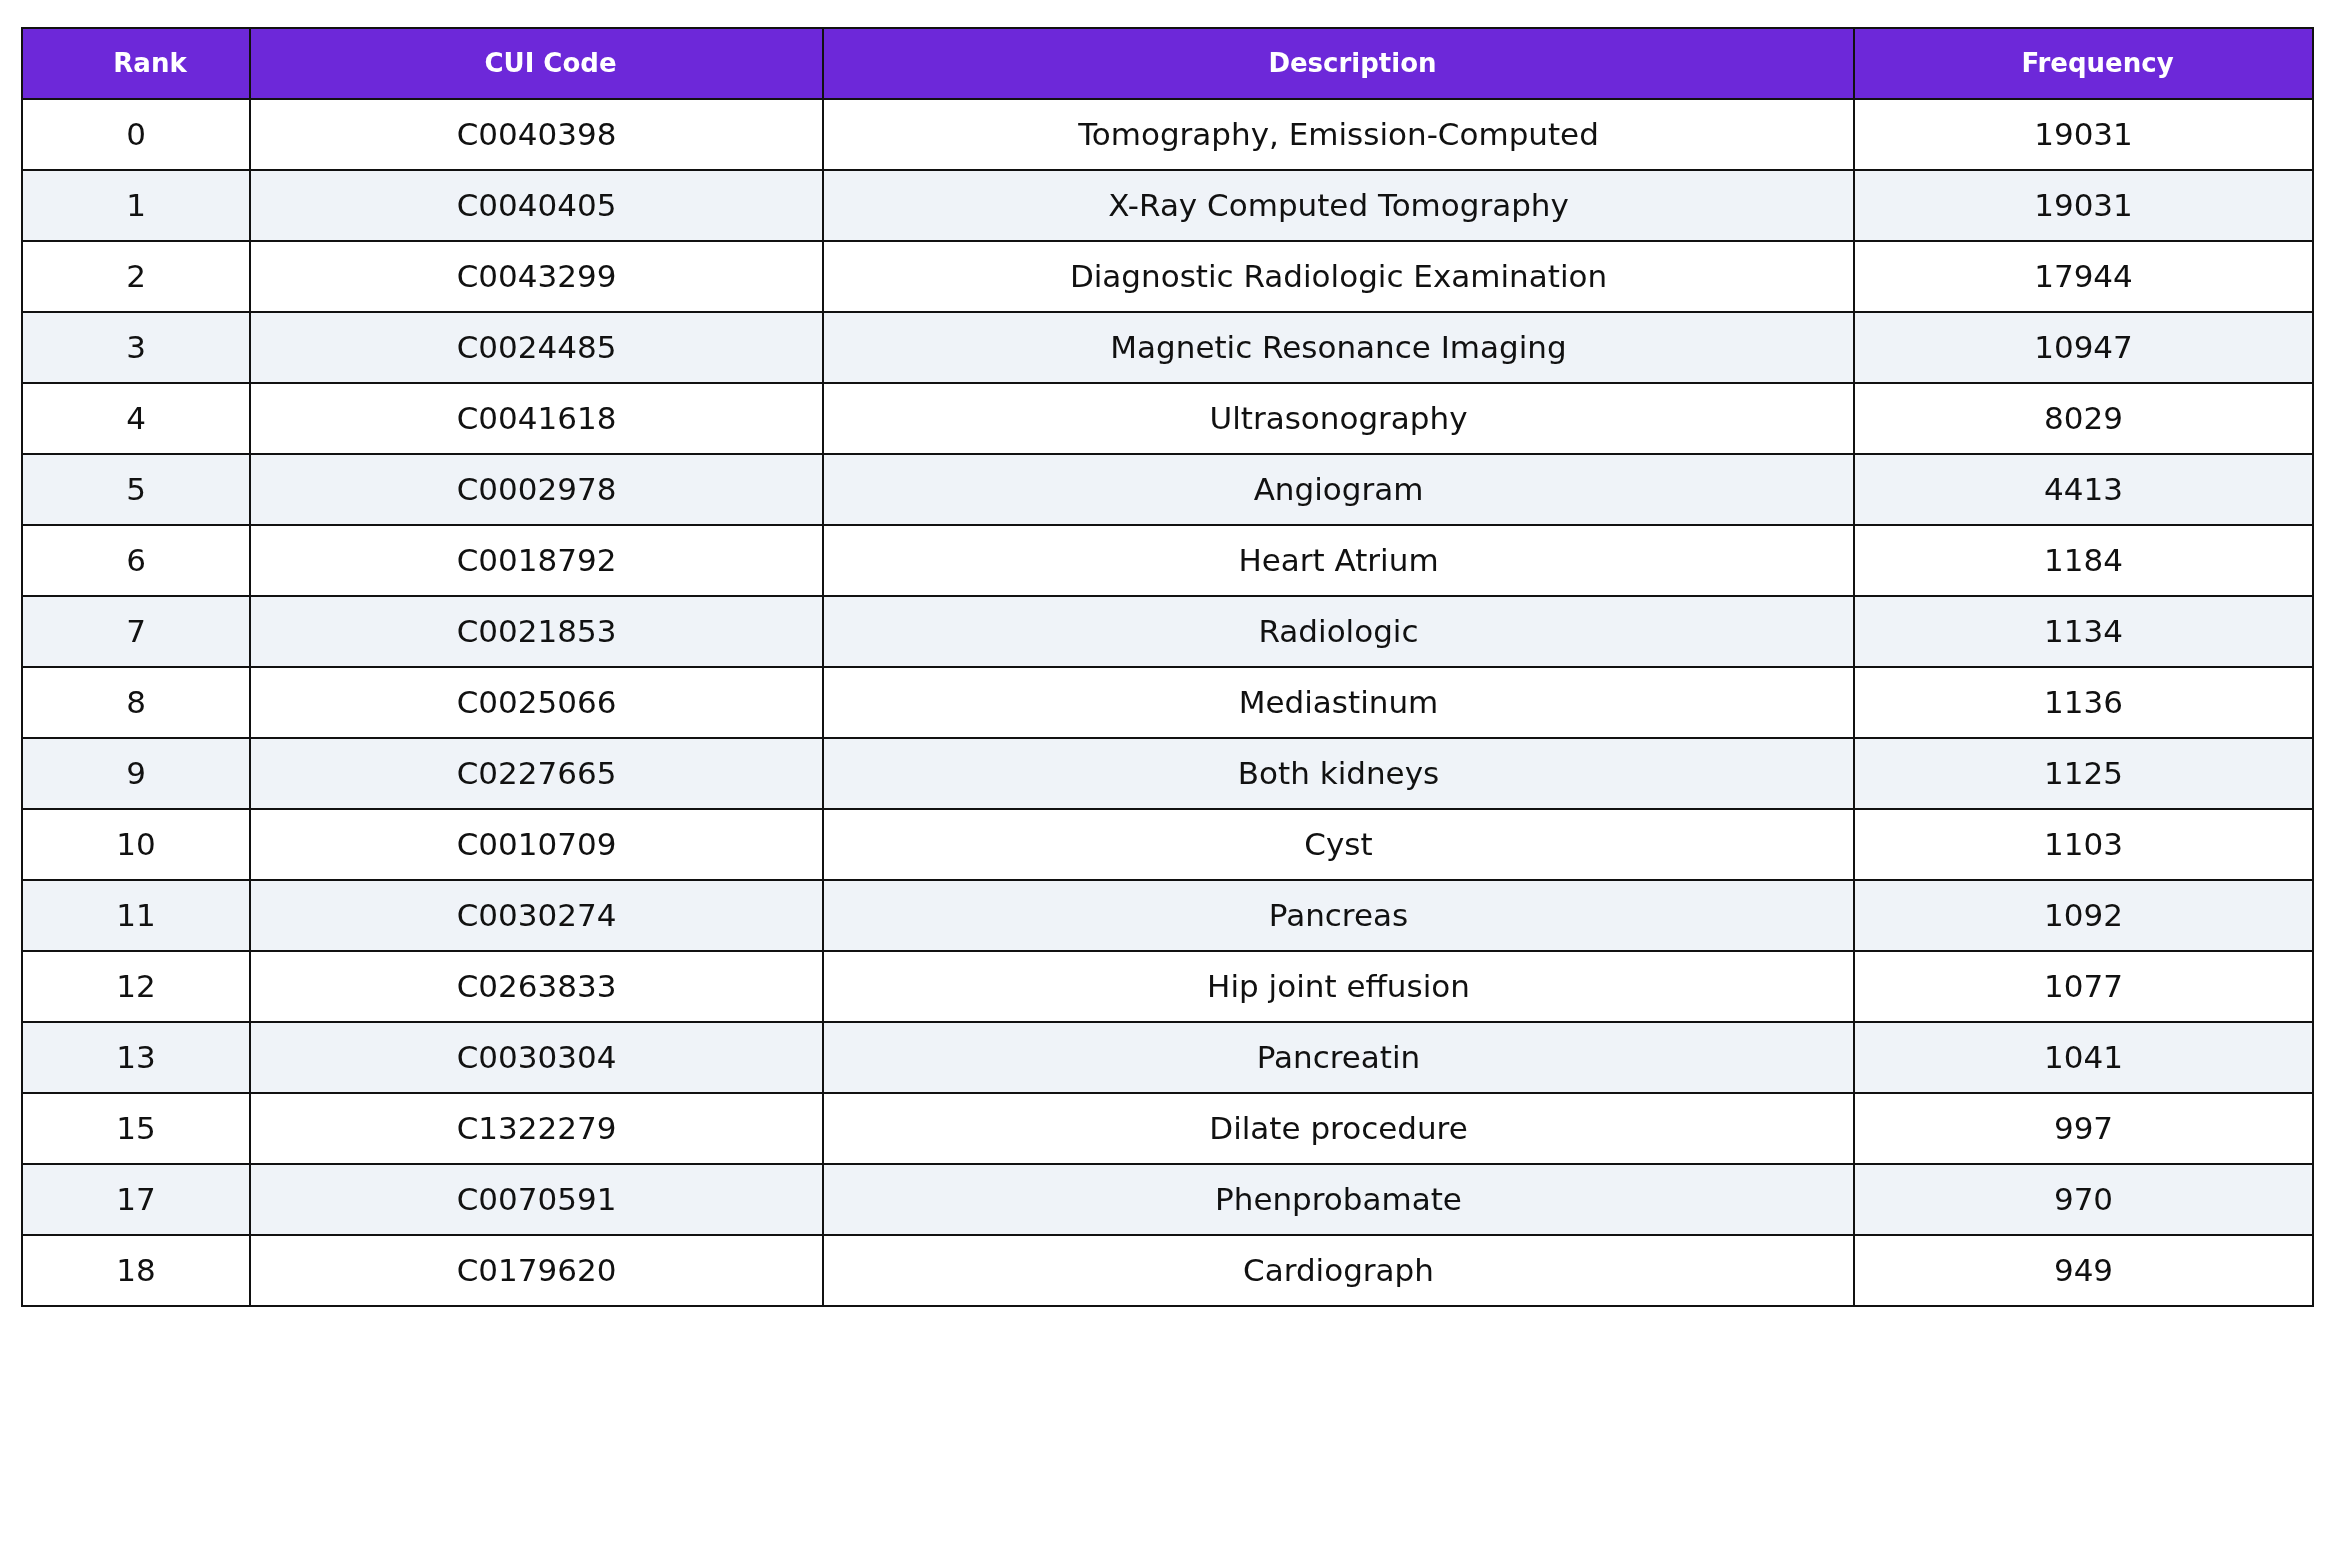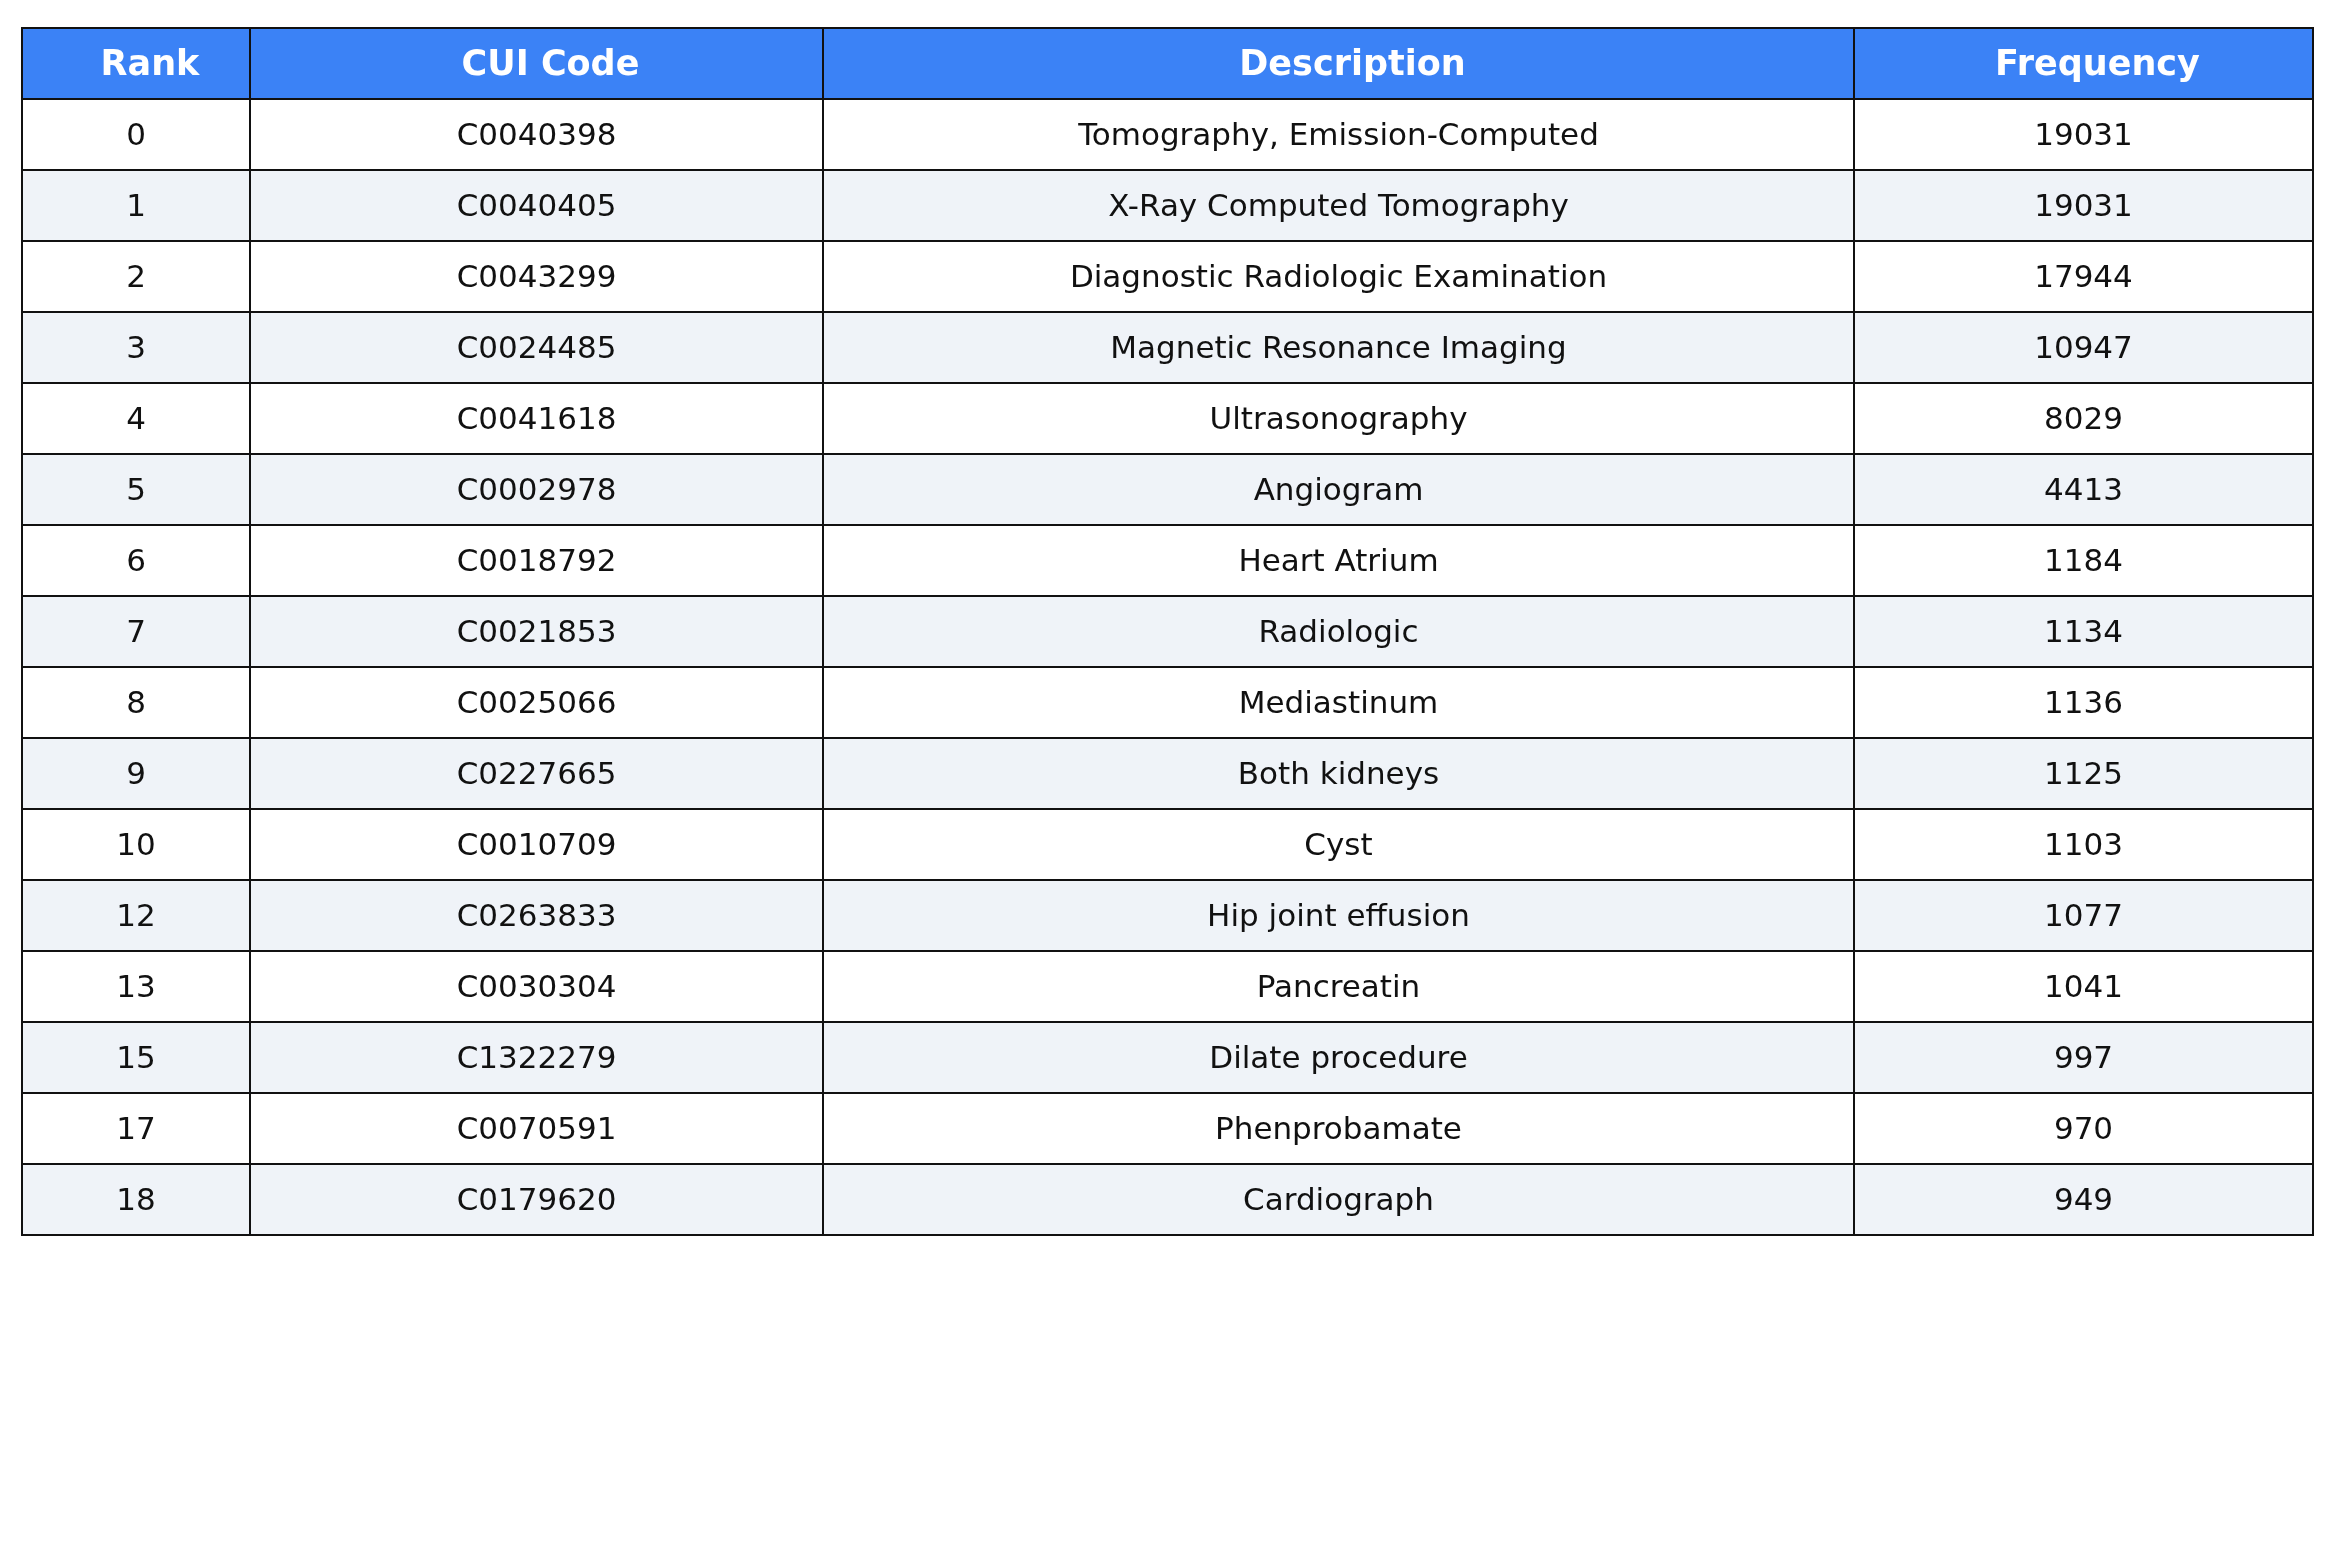--- a/index.html
+++ b/index.html
@@ -5,21 +5,21 @@
   html, body { margin: 0; padding: 0; background: #ffffff; }
   body { width: 2330px; height: 1564px; position: relative; overflow: hidden; font-family: "DejaVu Sans", sans-serif; }
   table.cui-table {
     position: absolute; left: 21px; top: 26.6px;
     width: 2290px; border-collapse: collapse; table-layout: fixed;
   }
   table.cui-table th, table.cui-table td {
     border: 2.8px solid #111111; text-align: center; vertical-align: middle; padding: 0;
   }
   table.cui-table th {
-    background: #3b82f6; color: #ffffff; font-weight: bold; font-size: 35px; height: 69px; padding-left: 28px;
+    background: #6d28d9; color: #ffffff; font-weight: bold; font-size: 26px; height: 69px; padding-left: 28px;
   }
   table.cui-table td {
     color: #111111; font-size: 31px; height: 69px;
   }
   table.cui-table tr.row:nth-child(even) td { background: #eff3f8; }
   table.cui-table tr.row:nth-child(odd) td { background: #ffffff; }
   col.c-rank { width: 228px; }
   col.c-cui { width: 573px; }
   col.c-desc { width: 1031px; }
   col.c-freq { width: 459px; }
@@ -103,20 +103,26 @@
         <td>Both kidneys</td>
         <td>1125</td>
       </tr>
       <tr class="row">
         <td>10</td>
         <td>C0010709</td>
         <td>Cyst</td>
         <td>1103</td>
       </tr>
       <tr class="row">
+        <td>11</td>
+        <td>C0030274</td>
+        <td>Pancreas</td>
+        <td>1092</td>
+      </tr>
+      <tr class="row">
         <td>12</td>
         <td>C0263833</td>
         <td>Hip joint effusion</td>
         <td>1077</td>
       </tr>
       <tr class="row">
         <td>13</td>
         <td>C0030304</td>
         <td>Pancreatin</td>
         <td>1041</td>

